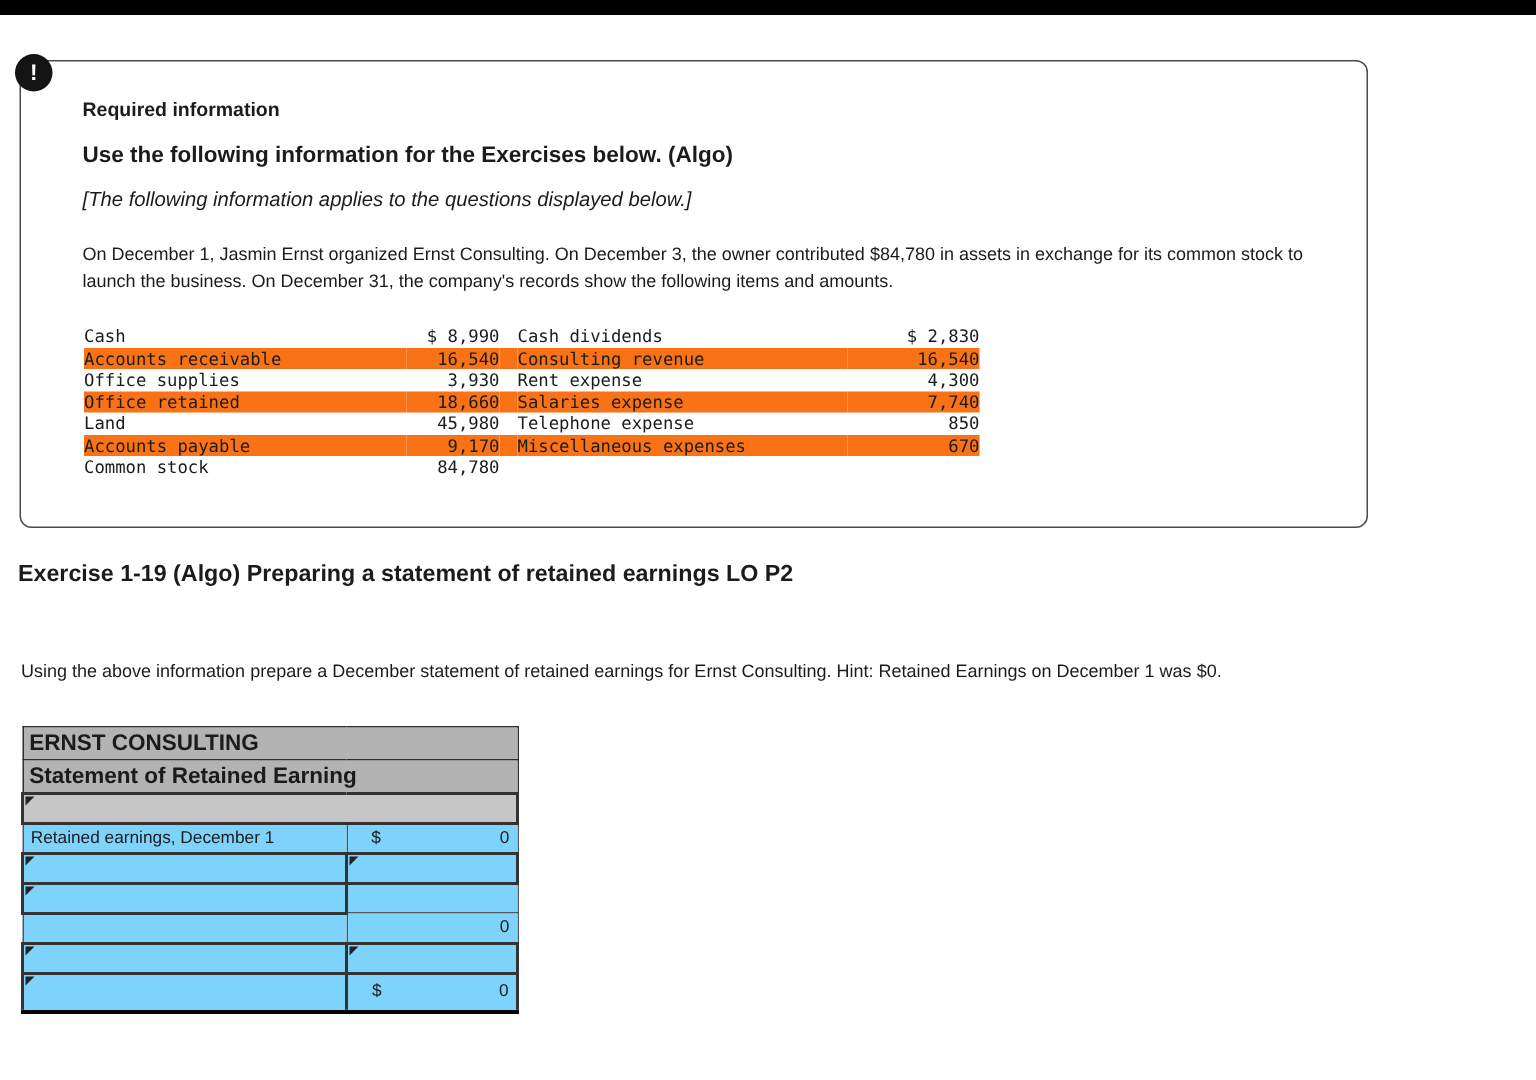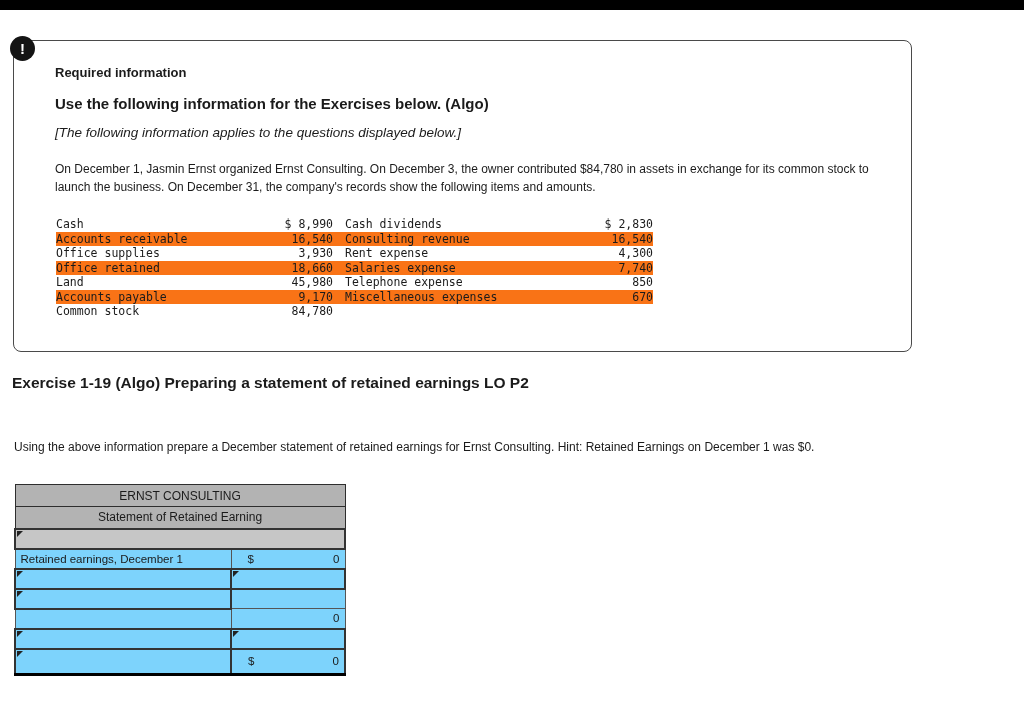--- a/index.html
+++ b/index.html
@@ -22,22 +22,22 @@
   table.ledger .sp{width:12px;}
   table.ledger .rn{width:220px;}
   table.ledger .ra{width:88px;text-align:right;}
   table.ledger tr.shaded td{background:#f97316;}
   .exercise-heading{position:absolute;top:374px;left:12px;margin:0;font-size:15.5px;font-weight:bold;}
   .instructions{position:absolute;top:424px;left:0;margin:14px;width:888px;font-size:12px;line-height:19px;}
   table.ws{position:absolute;top:484px;left:14px;width:330px;border-collapse:collapse;
     border:1px solid #2e2e2e;table-layout:fixed;font-size:11.5px;}
   table.ws td{border:1px solid #555;height:20px;padding:0 4px;position:relative;
     box-sizing:border-box;background:#7dd3fc;}
-  table.ws tr.hdr td{background:#b3b3b3;border-color:#2e2e2e;text-align:center;
-    font-weight:normal;font-size:12px;height:22px;}
+  table.ws tr.hdr td{background:#b3b3b3;border-color:#2e2e2e;text-align:left;
+    font-weight:bold;font-size:15px;height:22px;}
   table.ws td.grayrow{background:#c6c6c6;}
   table.ws td.input{border:2px solid #333;}
   table.ws td.label{font-size:11.5px;padding-left:5px;}
   table.ws td.amt{text-align:right;padding-right:5px;}
   table.ws .cur{float:left;margin-left:12px;}
   table.ws tr.total td{height:26px;border-bottom:3px solid #000;}
   table.ws td.totalamt{border-left:2px solid #333;border-top:2px solid #333;border-right:2px solid #333;}
   .tri{position:absolute;top:1px;left:1px;width:0;height:0;
     border-top:6px solid #222;border-right:6px solid transparent;}
 </style>

